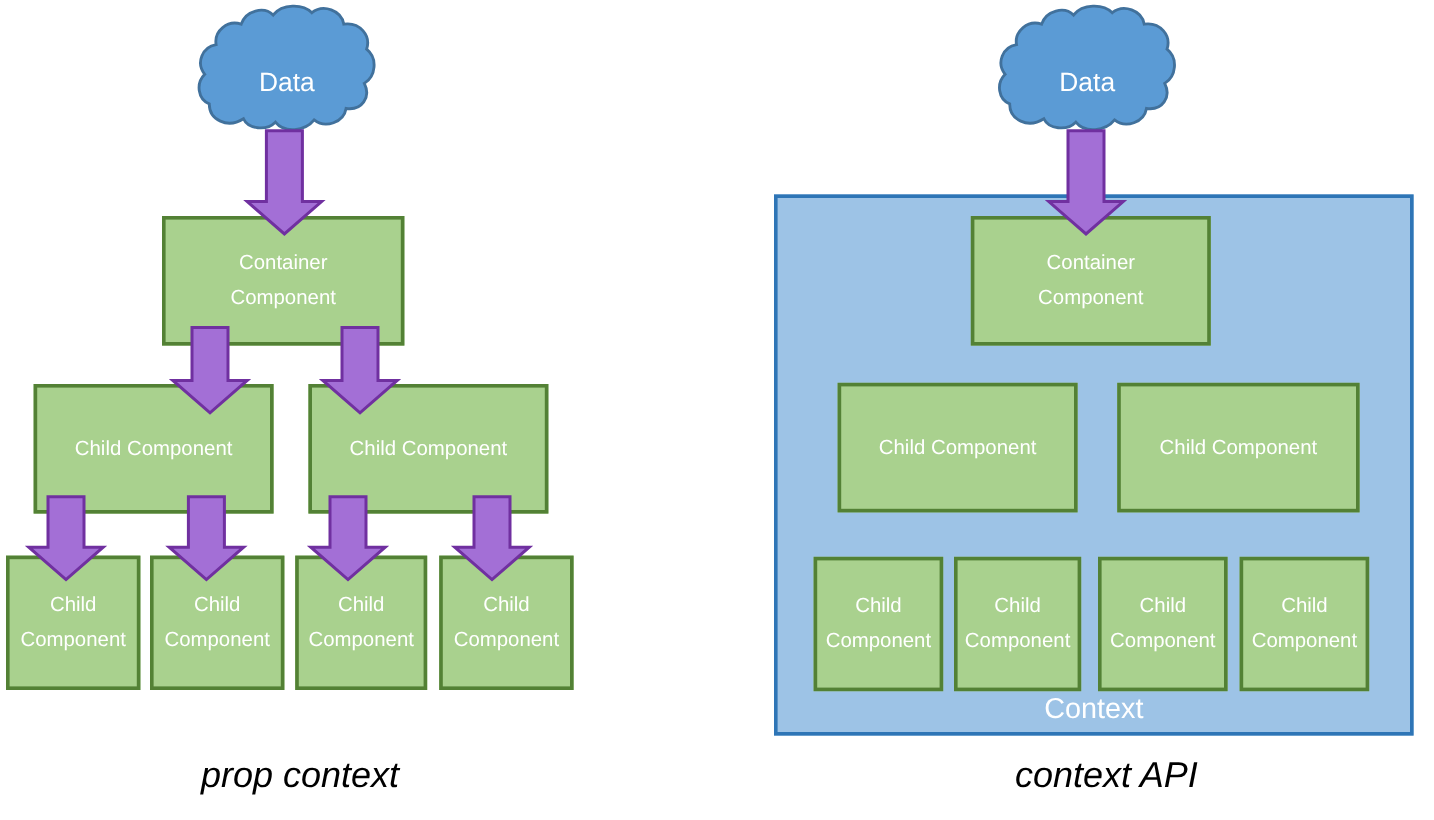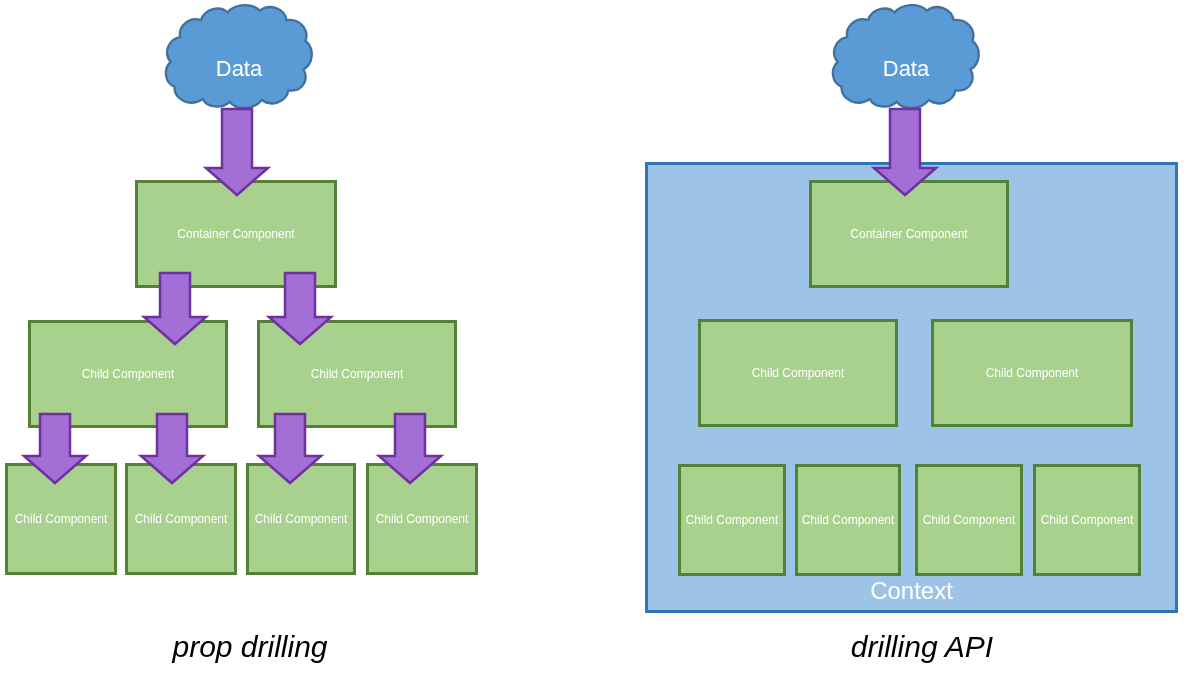--- a/index.html
+++ b/index.html
@@ -19,22 +19,23 @@
     font-size:22px;text-align:center;
     width:152px;
   }
   
   .gbox{
     position:absolute;z-index:2;
     background:var(--box-fill);
     border:3px solid var(--box-border);
     box-sizing:border-box;
     display:flex;align-items:center;justify-content:center;
+    text-align:center;
     color:var(--label-text);
-    font-size:12px;line-height:1.7;
+    font-size:17px;line-height:1.7;
   }
   .gbox .wrap-narrow{display:block;max-width:120px;}
   
   .arrow{position:absolute;z-index:3;overflow:visible;}
   .arrow polygon{
     fill:var(--arrow-fill);
     stroke:var(--arrow-border);
     stroke-width:2.5;
     stroke-linejoin:miter;
   }
@@ -113,21 +114,21 @@
     <div class="gbox" style="left:125px;top:463px;width:112px;height:112px;">
       <span class="wrap-narrow">Child Component</span>
     </div>
     <div class="gbox" style="left:246px;top:463px;width:110px;height:112px;">
       <span class="wrap-narrow">Child Component</span>
     </div>
     <div class="gbox" style="left:366px;top:463px;width:112px;height:112px;">
       <span class="wrap-narrow">Child Component</span>
     </div>
 
-    <div class="caption" style="left:120px;top:630px;width:260px;">prop drilling</div>
+    <div class="caption" style="left:120px;top:630px;width:260px;">prop context</div>
   </section>
 
   <section>
 
     <div class="context-rect" style="left:645px;top:162px;width:533px;height:451px;">
       <div class="context-label">Context</div>
     </div>
 
     <svg class="cloud-svg" style="left:830px;top:2px;" width="152" height="116" viewBox="0 0 160 120">
       <path class="cloud-path" d="M 42,101 C 28,110 12,102 12,88 C 2,84 0,70 8,62 C 0,52 6,38 18,36 C 16,24 28,14 40,18 C 44,6 60,2 68,10 C 76,0 94,0 102,8 C 112,0 128,6 130,18 C 144,16 154,28 150,40 C 160,48 158,64 148,70 C 154,82 146,94 132,92 C 130,104 114,110 104,102 C 96,112 78,114 70,104 C 62,112 46,110 42,101 Z"></path>
@@ -155,16 +156,16 @@
     <div class="gbox" style="left:795px;top:464px;width:106px;height:112px;">
       <span class="wrap-narrow">Child Component</span>
     </div>
     <div class="gbox" style="left:915px;top:464px;width:108px;height:112px;">
       <span class="wrap-narrow">Child Component</span>
     </div>
     <div class="gbox" style="left:1033px;top:464px;width:108px;height:112px;">
       <span class="wrap-narrow">Child Component</span>
     </div>
 
-    <div class="caption" style="left:812px;top:630px;width:220px;">drilling API</div>
+    <div class="caption" style="left:812px;top:630px;width:220px;">context API</div>
   </section>
 
 </div>
 
 </body></html>

